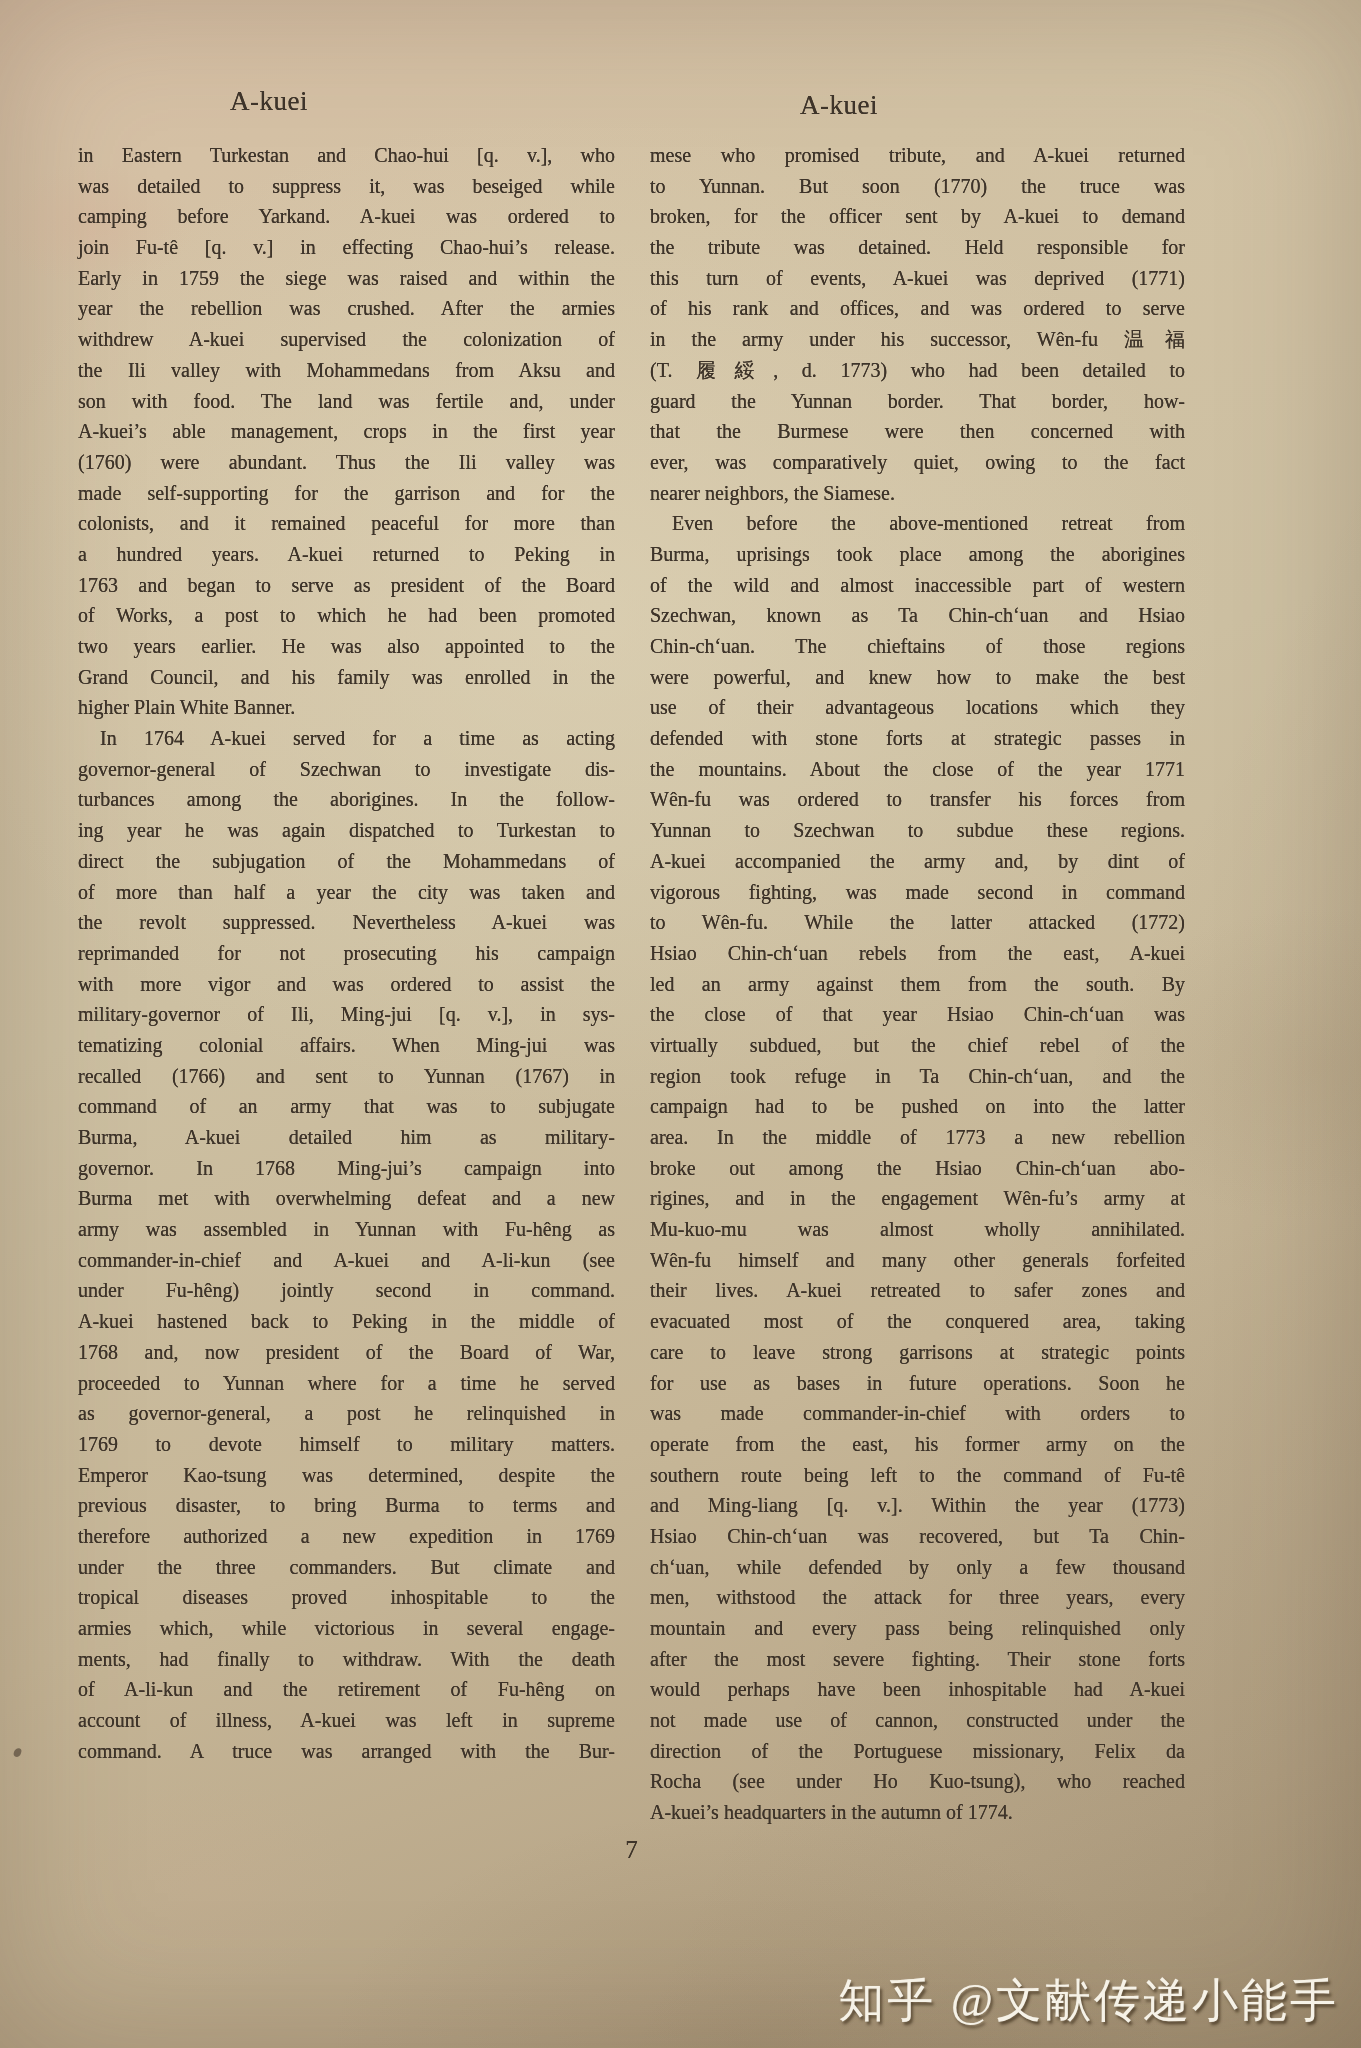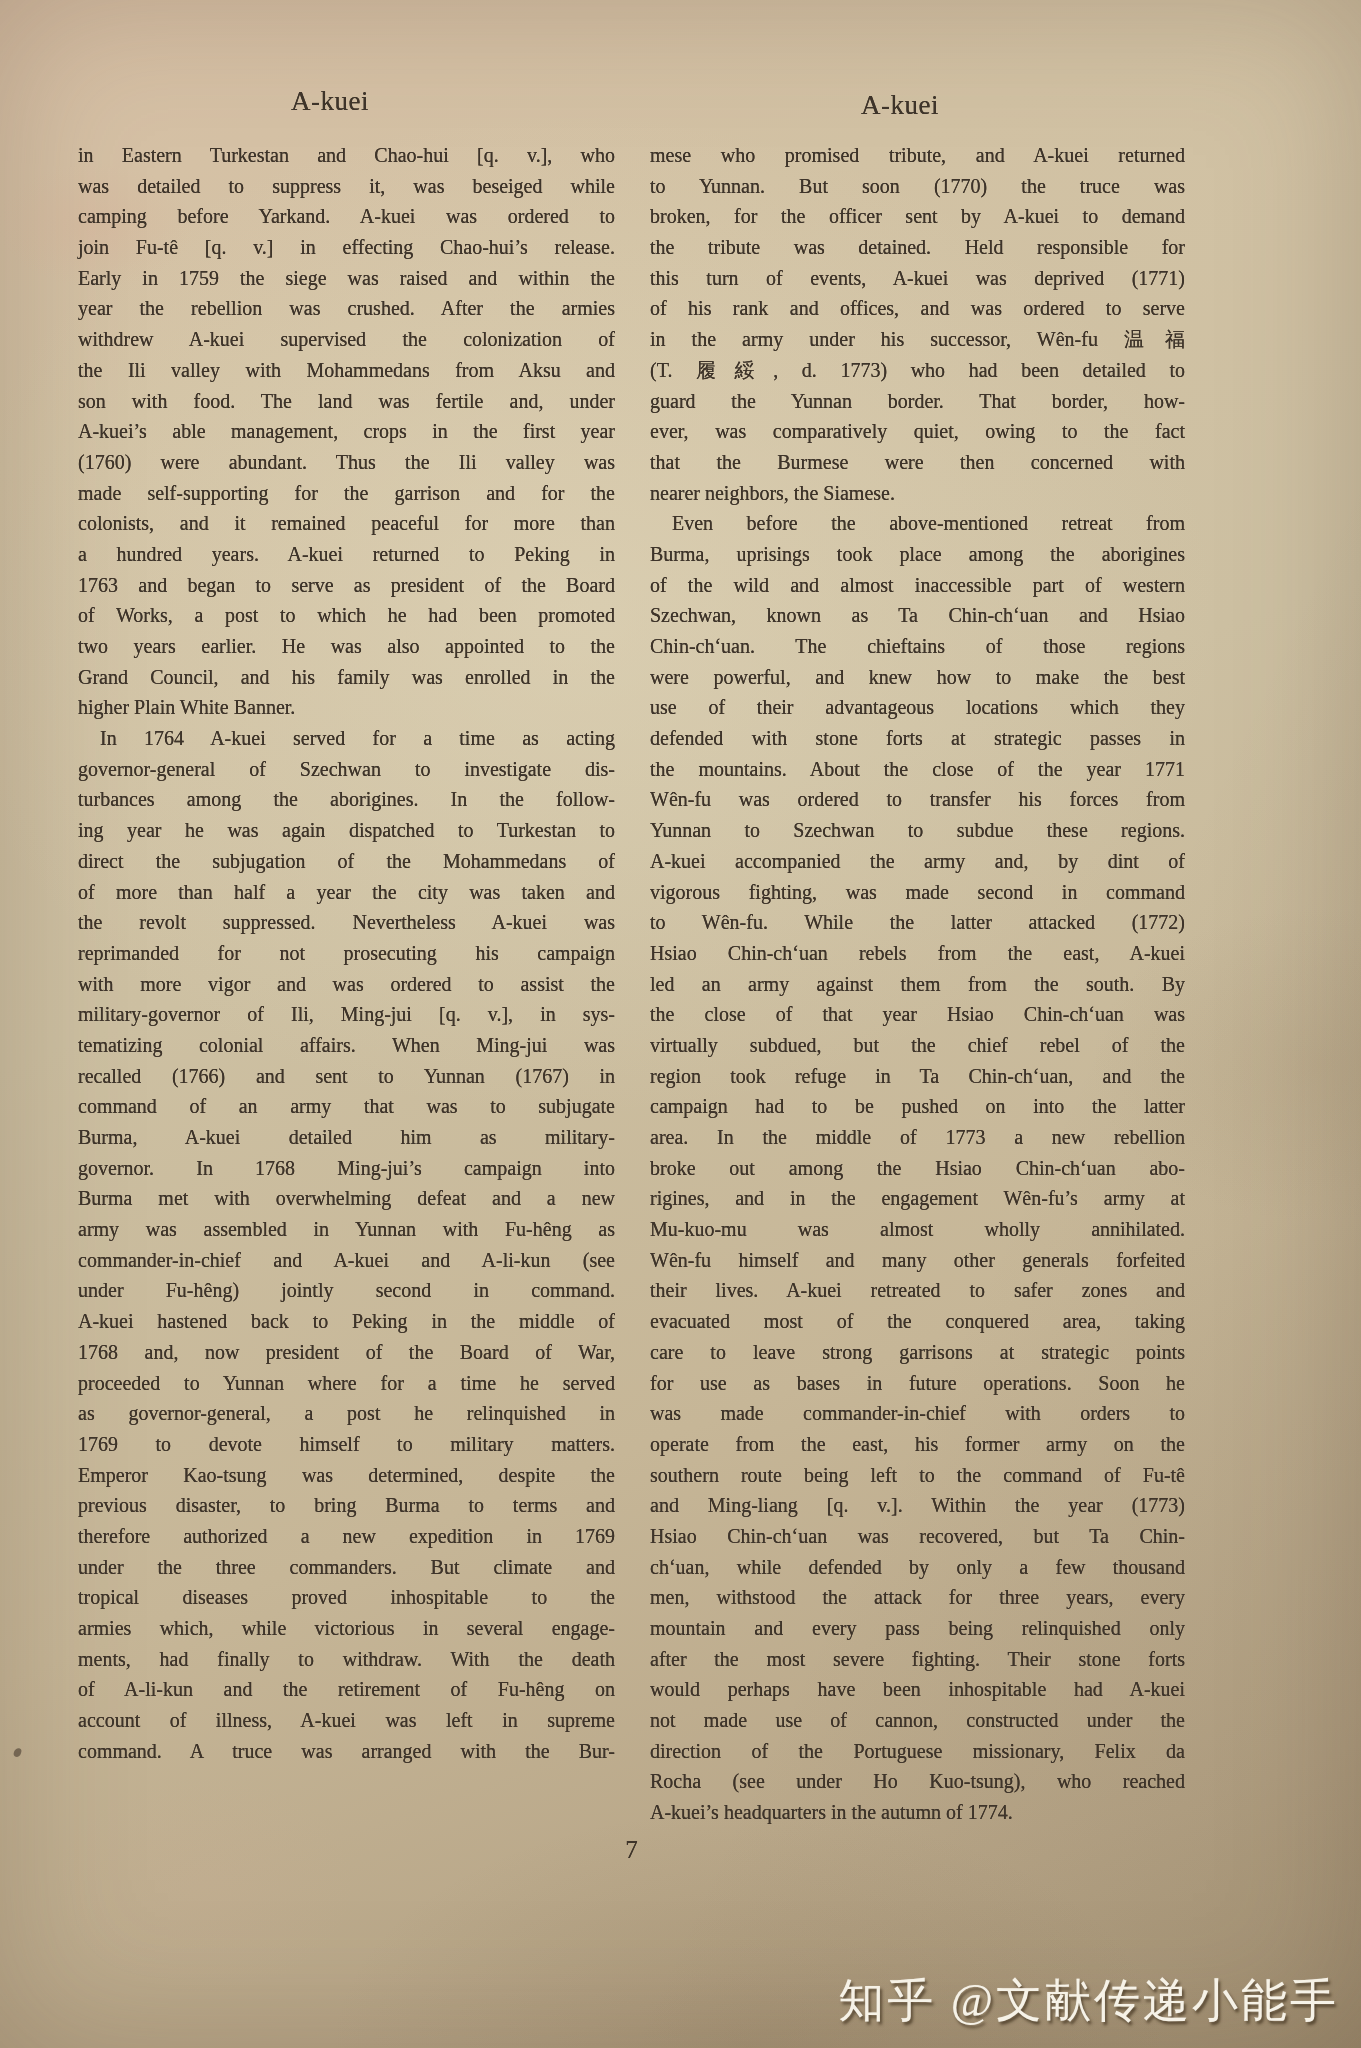--- a/index.html
+++ b/index.html
@@ -14,21 +14,21 @@
   .texture {
     position:absolute; inset:0; pointer-events:none;
     background:
       radial-gradient(140px 90px at 7% 11%, rgba(214,164,142,0.20), transparent 70%),
       radial-gradient(320px 220px at 97% 52%, rgba(140,120,90,0.14), transparent 72%),
       radial-gradient(560px 320px at 55% 100%, rgba(118,98,70,0.18), transparent 75%),
       radial-gradient(220px 160px at 15% 92%, rgba(205,172,150,0.14), transparent 70%),
       linear-gradient(115deg, rgba(0,0,0,0) 68%, rgba(88,72,52,0.14) 100%);
   }
   .running-head {
-    position:absolute; width:200px; text-align:center;
+    position:absolute; width:200px; 
     font-size:27px; letter-spacing:0.5px; color:var(--ink);
     text-shadow:0 0 0.6px var(--ink);
   }
   .running-head-left  { top:86px;  left:230px; }
   .running-head-right { top:90px;  left:800px; }
   .column {
     position:absolute; top:140px; color:var(--ink);
     font-size:20px; line-height:30.7px;
     text-shadow:0 0 0.5px var(--ink);
   }
@@ -124,22 +124,22 @@
   <div class="column column-right" id="column-right">
       <div class="line">mese who promised tribute, and A-kuei returned</div>
       <div class="line">to Yunnan.  But soon (1770) the truce was</div>
       <div class="line">broken, for the officer sent by A-kuei to demand</div>
       <div class="line">the tribute was detained.  Held responsible for</div>
       <div class="line">this turn of events, A-kuei was deprived (1771)</div>
       <div class="line">of his rank and offices, and was ordered to serve</div>
       <div class="line">in the army under his successor, Wên-fu 温福</div>
       <div class="line">(T. 履綏, d. 1773) who had been detailed to</div>
       <div class="line">guard the Yunnan border.  That border, how-</div>
+      <div class="line">that the Burmese were then concerned with</div>
       <div class="line">ever, was comparatively quiet, owing to the fact</div>
-      <div class="line">that the Burmese were then concerned with</div>
       <div class="line flush">nearer neighbors, the Siamese.</div>
       <div class="line indent">Even before the above-mentioned retreat from</div>
       <div class="line">Burma, uprisings took place among the aborigines</div>
       <div class="line">of the wild and almost inaccessible part of western</div>
       <div class="line">Szechwan, known as Ta Chin-ch‘uan and Hsiao</div>
       <div class="line">Chin-ch‘uan.  The chieftains of those regions</div>
       <div class="line">were powerful, and knew how to make the best</div>
       <div class="line">use of their advantageous locations which they</div>
       <div class="line">defended with stone forts at strategic passes in</div>
       <div class="line">the mountains.  About the close of the year 1771</div>

